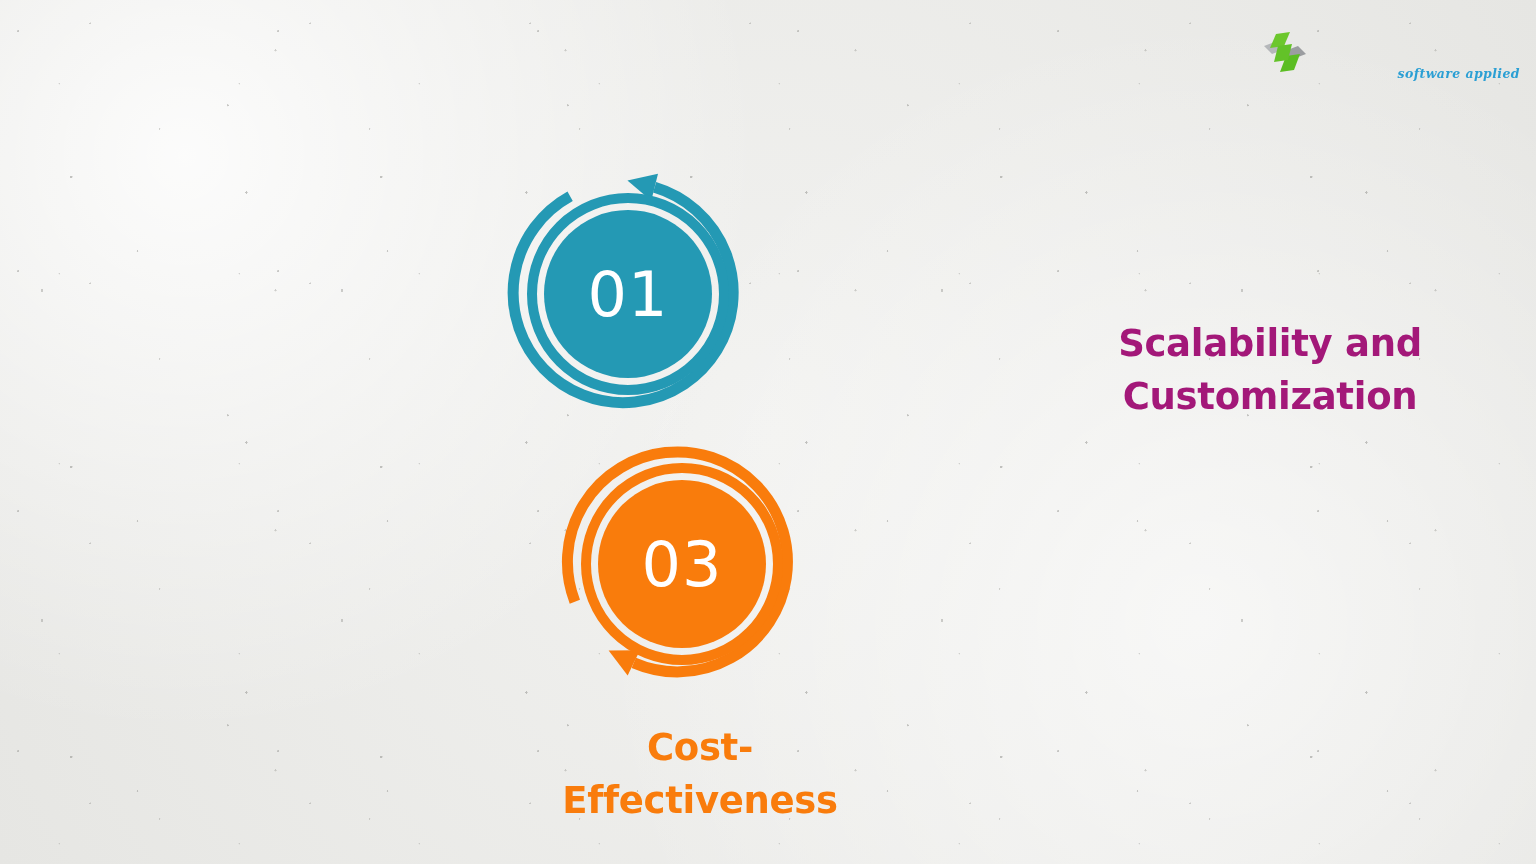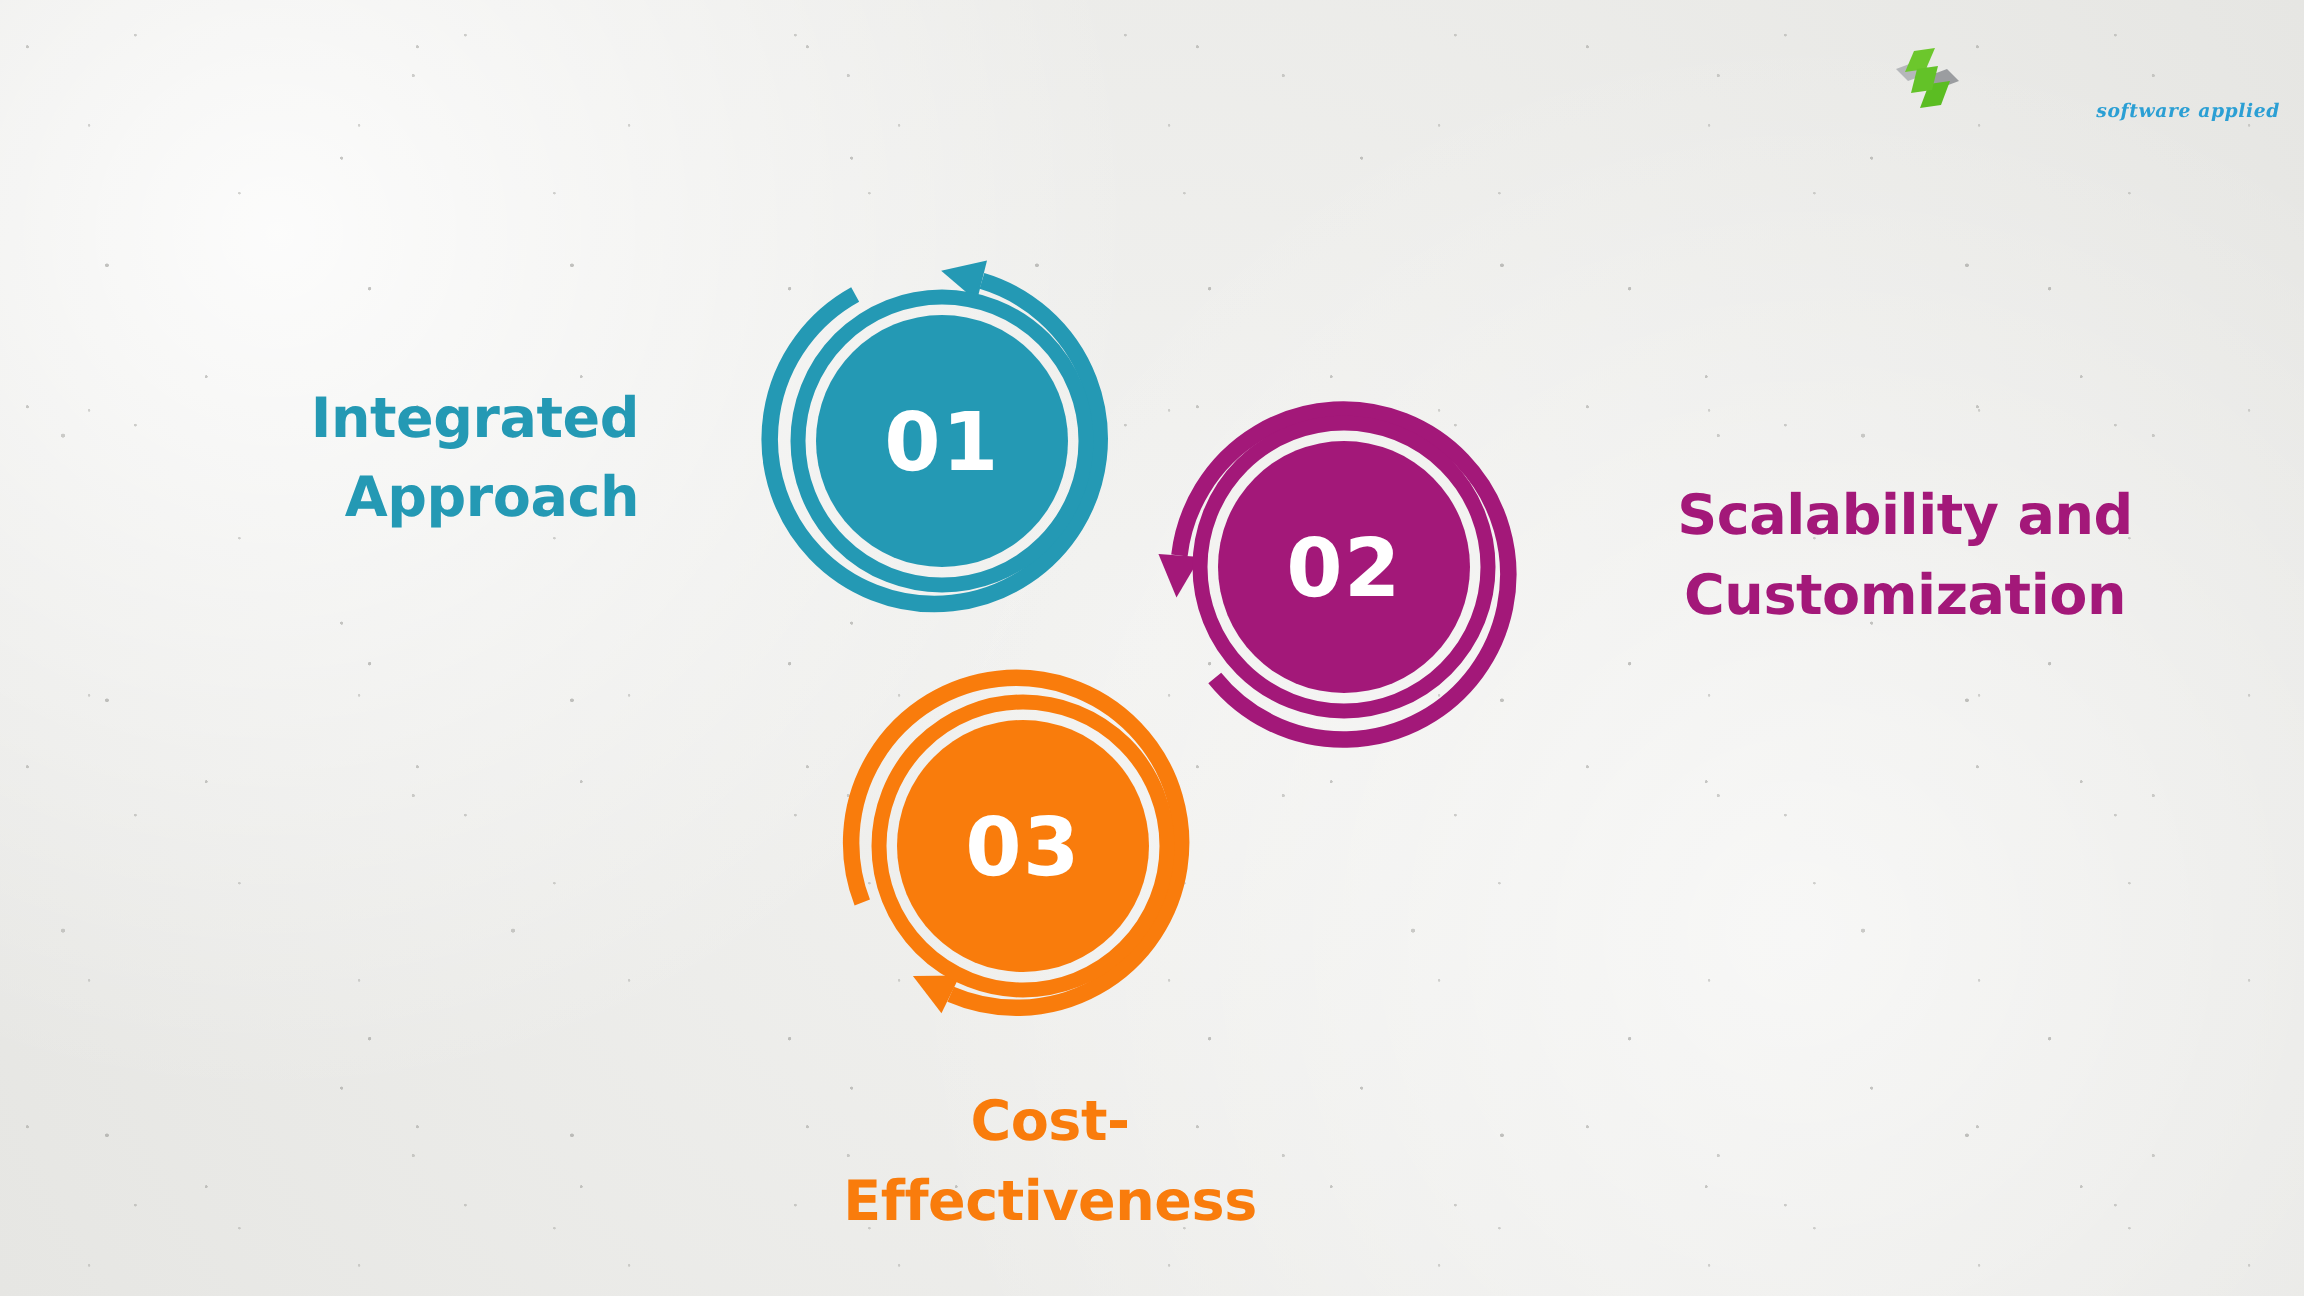--- a/index.html
+++ b/index.html
@@ -100,22 +100,22 @@
     position: absolute;
     left: 0;
     top: 0;
     width: 100%;
     height: 100%;
     display: flex;
     align-items: center;
     justify-content: center;
     color: #ffffff;
     font-family: "DejaVu Sans", sans-serif;
-    font-weight: bold;
-    font-size: 54px;
+    font-weight: normal;
+    font-size: 62px;
     letter-spacing: 1px;
     pointer-events: none;
   }
 
   #badge-01 { left: 502px; top: 168px; width: 252px; height: 252px; }
   #badge-02 { left: 770px; top: 252px; width: 252px; height: 252px; }
   #badge-03 { left: 556px; top: 438px; width: 252px; height: 252px; }
 
   
   .label {
@@ -181,45 +181,33 @@
                A 110 110 0 1 1 46.2 45.2" fill="none" stroke="#2499b4" stroke-width="11" stroke-linecap="butt" transform="rotate(14 126 126)"></path>
       <polygon points="126,2 126,30 98,16" fill="#2499b4" transform="rotate(14 126 126)"></polygon>
 
       <circle cx="126" cy="126" r="96" fill="none" stroke="#2499b4" stroke-width="10"></circle>
 
       <circle cx="126" cy="126" r="84" fill="#2499b4"></circle>
     </svg>
     <div class="badge-number">01</div>
   </div>
 
-  <div class="badge" id="badge-02">
-    <svg viewBox="0 0 252 252" width="252" height="252" aria-hidden="true">
-      <path d="M 126 16
-               A 110 110 0 1 1 46.2 45.2" fill="none" stroke="#a31879" stroke-width="11" stroke-linecap="butt" transform="rotate(-86 126 126)"></path>
-      <polygon points="126,2 126,30 98,16" fill="#a31879" transform="rotate(-86 126 126)"></polygon>
-      <circle cx="126" cy="126" r="96" fill="none" stroke="#a31879" stroke-width="10"></circle>
-      <circle cx="126" cy="126" r="84" fill="#a31879"></circle>
-    </svg>
-    <div class="badge-number">02</div>
-  </div>
 
   <div class="badge" id="badge-03">
     <svg viewBox="0 0 252 252" width="252" height="252" aria-hidden="true">
 
       <g transform="scale(-1,1) translate(-252,0)">
         <path d="M 126 16
                  A 110 110 0 1 1 46.2 45.2" fill="none" stroke="#f97c0c" stroke-width="11" stroke-linecap="butt" transform="rotate(154 126 126)"></path>
         <polygon points="126,2 126,30 98,16" fill="#f97c0c" transform="rotate(154 126 126)"></polygon>
       </g>
       <circle cx="126" cy="126" r="96" fill="none" stroke="#f97c0c" stroke-width="10"></circle>
       <circle cx="126" cy="126" r="84" fill="#f97c0c"></circle>
     </svg>
     <div class="badge-number">03</div>
   </div>
 
-  <div class="label" id="label-01">Integrated
-Approach</div>
   <div class="label" id="label-03">Cost-
 Effectiveness</div>
   <div class="label" id="label-02">Scalability and
 Customization</div>
 
 </div>
 
 </body></html>

